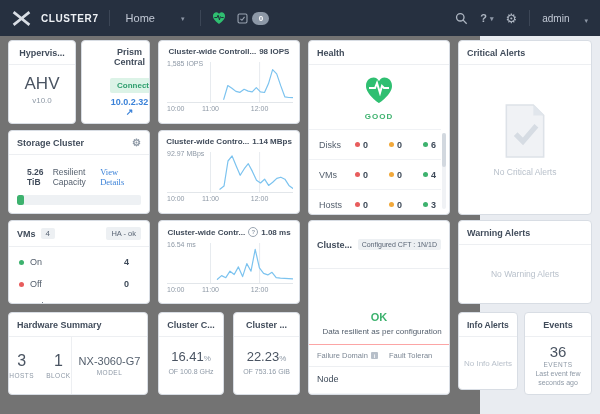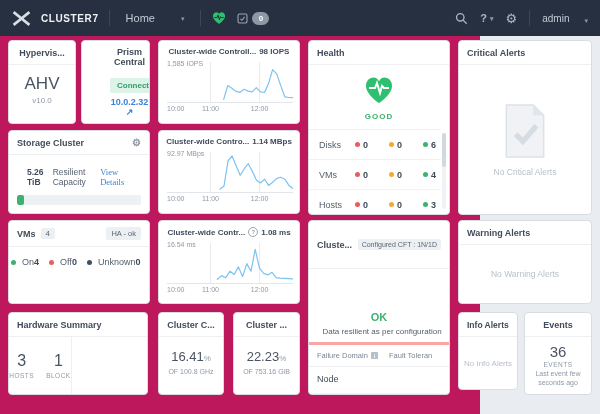--- a/index.html
+++ b/index.html
@@ -1,17 +1,17 @@
 <!DOCTYPE html>
 <html><head>
 <meta charset="utf-8">
 <style>
   html,body{margin:0;padding:0;background:#e9ecf1;width:600px;height:414px;overflow:hidden;
     font-family:"Liberation Sans",sans-serif;}
-  .page{position:relative;width:480px;height:414px;background:#be185d;}
+  .page{position:relative;width:480px;height:414px;background:#737373;}
 
   
   .topbar{position:absolute;left:0;top:0;width:600px;height:36px;background:#263040;
     display:flex;align-items:center;box-sizing:border-box;padding:0 12px;}
   .tb-left{display:flex;align-items:center;gap:10px;}
   .tb-right{margin-left:auto;display:flex;align-items:center;gap:12px;}
   .tb-div{width:1px;height:16px;background:#3c4656;}
   .logo{display:flex;align-items:center;cursor:pointer;}
   .cluster-name{color:#eef1f5;font-size:10px;font-weight:bold;letter-spacing:.6px;}
   .nav-home{display:flex;align-items:center;gap:26px;color:#c3cad6;font-size:11px;cursor:pointer;padding:0 6px;}
@@ -48,21 +48,21 @@
   .stor-link{margin-left:auto;color:#3b82d8;cursor:pointer;font-family:Liberation Serif, serif;}
   .stor-bar{position:relative;margin:8px 8px 0;height:10px;background:#eef1f4;border-radius:2px;overflow:hidden;}
   .stor-fill{position:absolute;left:0;top:0;bottom:0;background:#3db26e;border-radius:2px;}
   .gear-ic{float:right;color:#8e99a6;font-size:10px;line-height:1;cursor:pointer;}
 
   
   .vms-title{display:flex;align-items:center;gap:5px;padding:6px 8px;}
   .vms-name{font-size:9px;font-weight:bold;color:#414c5b;}
   .vms-count{font-size:8px;padding:1px 5px;}
   .ha-badge{margin-left:auto;font-size:7.5px;padding:2px 5px;}
-  .vm-grid{display:grid;grid-template-columns:1fr 1fr 1fr;padding:4px 2px;}
+  .vm-grid{display:grid;grid-template-columns:1fr;padding:4px 10px;}
   .vm-cell{display:flex;align-items:center;height:22px;font-size:9px;color:#55606e;}
   .dot{width:5px;height:5px;border-radius:50%;margin-right:6px;flex:0 0 auto;}
   .vm-val{margin-left:auto;margin-right:10px;font-weight:bold;color:#3f4b5a;}
 
   
   .hw-body{display:flex;height:calc(100% - 24px);}
   .hw-stats{flex:0 0 62px;display:flex;align-items:center;justify-content:center;gap:12px;border-right:1px solid #edeff2;}
   .hw-stat{text-align:center;}
   .hw-num{font-size:16px;color:#4a5462;}
   .hw-lab{font-size:6.5px;color:#8e99a6;letter-spacing:.5px;margin-top:2px;}
@@ -102,21 +102,21 @@
   .hscroll-thumb{position:absolute;top:0;left:0;width:4px;height:34px;background:#d2d8df;border-radius:2px;cursor:pointer;}
 
   
   .res-title{display:flex;align-items:center;padding:18px 8px;}
   .res-name{font-size:9px;font-weight:bold;color:#414c5b;}
   .res-badge{margin-left:auto;font-size:7px;padding:2px 4px;white-space:nowrap;}
   .res-center{text-align:center;margin-top:42px;}
   .res-ok{font-size:11px;font-weight:bold;color:#3db26e;}
   .res-msg{font-size:8px;color:#55606e;margin-top:4px;padding-left:6px;white-space:nowrap;overflow:hidden;}
   .res-table{position:absolute;left:0;right:0;bottom:0;}
-  .res-head{display:flex;align-items:flex-end;border-top:3px solid #fca5a5;border-bottom:1px solid #edeff2;
+  .res-head{display:flex;align-items:flex-end;border-top:1px solid #fca5a5;border-bottom:1px solid #edeff2;
     padding:6px 8px;font-size:7.5px;color:#7c8794;white-space:nowrap;overflow:hidden;}
   .res-col1{flex:0 0 72px;display:flex;align-items:center;gap:3px;}
   .info-chip{display:inline-flex;align-items:center;justify-content:center;width:7px;height:7px;
     background:#b7bfc9;color:#fff;border-radius:1px;font-size:5px;font-weight:bold;flex:0 0 auto;}
   .res-row{padding:7px 8px 9px;font-size:9px;color:#3f4b5a;border-bottom:1px solid #f4f6f8;}
 
   
   .empty-center{position:absolute;left:0;right:0;top:24px;bottom:0;display:flex;flex-direction:column;
     align-items:center;justify-content:center;gap:8px;}
   .empty-text{font-size:8.5px;color:#b9c1cb;white-space:nowrap;}
@@ -244,20 +244,24 @@
       <div class="hw-stats">
         <div class="hw-stat">
           <div class="hw-num">3</div>
           <div class="hw-lab">HOSTS</div>
         </div>
         <div class="hw-stat">
           <div class="hw-num">1</div>
           <div class="hw-lab">BLOCK</div>
         </div>
       </div>
+      <div class="hw-model">
+        <div class="hw-model-val">NX-3060-G7</div>
+        <div class="hw-lab">MODEL</div>
+      </div>
     </div>
   </section>
 
   <section class="card" style="left:158px;top:40px;width:142px;height:84px;">
     <div class="chart-title">
       <span>Cluster-wide Controll...</span>
       <span>98 IOPS</span>
     </div>
     <div class="chart-body">
       <span class="ymax">1,585 IOPS</span>

